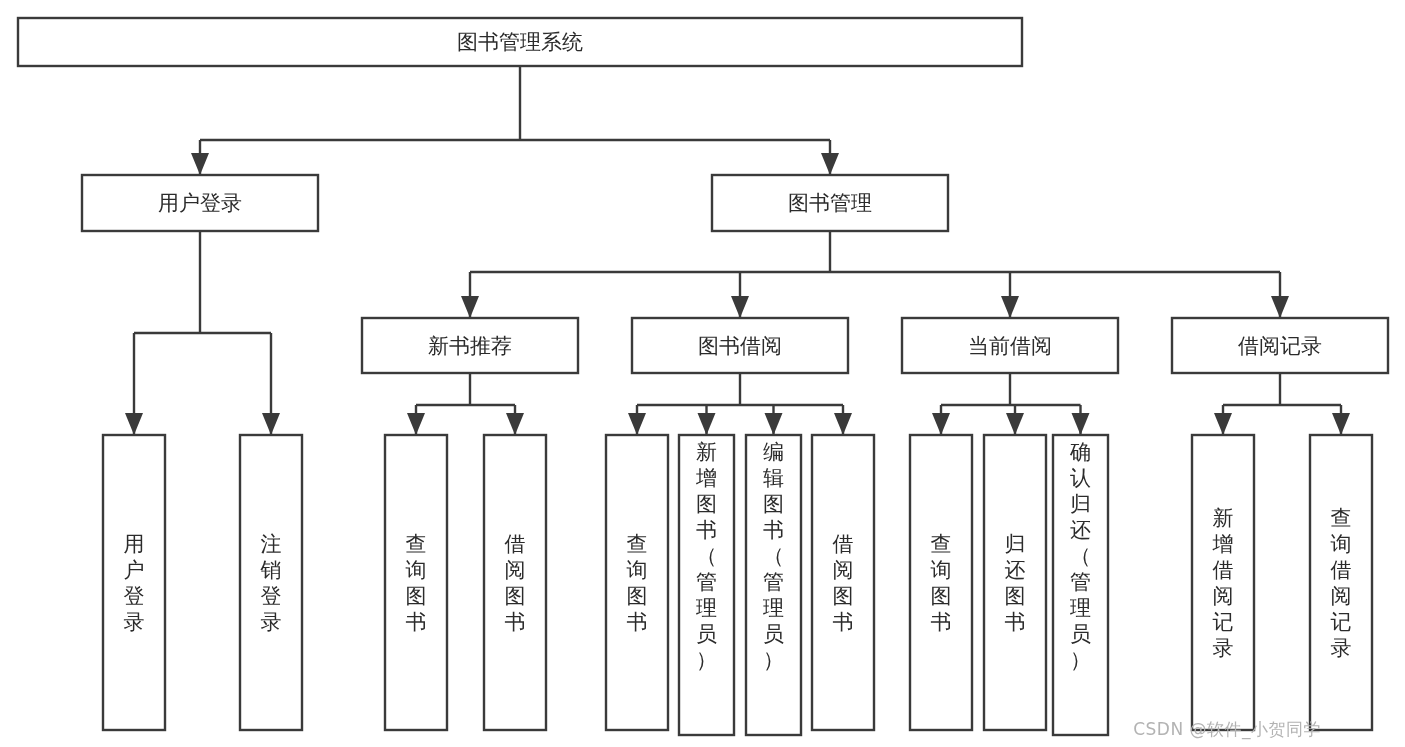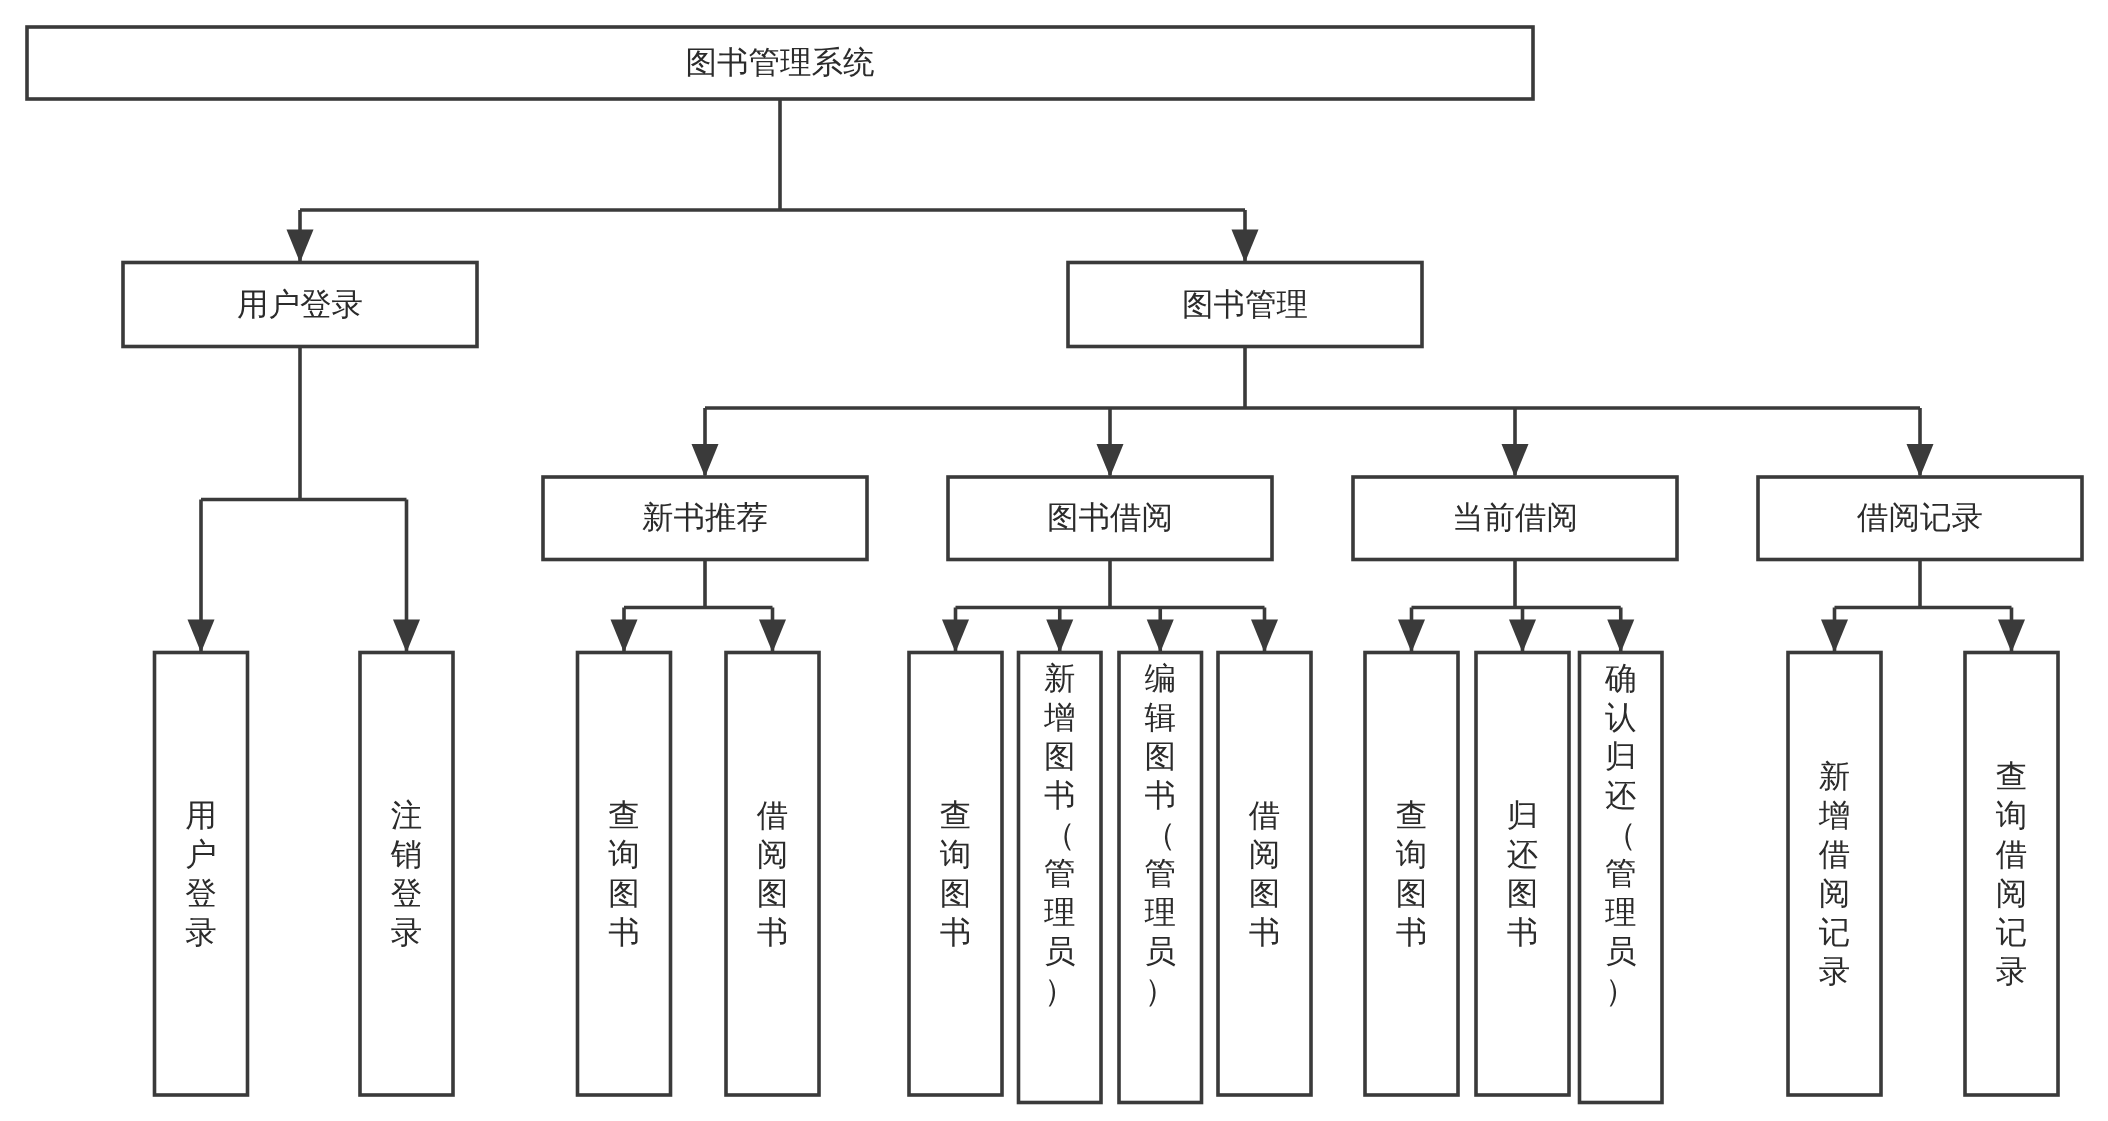--- a/index.html
+++ b/index.html
@@ -262,13 +262,14 @@
           <text x="1341" y="524.78" class="node-label-v">查</text>
           <text x="1341" y="550.78" class="node-label-v">询</text>
           <text x="1341" y="576.78" class="node-label-v">借</text>
           <text x="1341" y="602.78" class="node-label-v">阅</text>
           <text x="1341" y="628.78" class="node-label-v">记</text>
           <text x="1341" y="654.78" class="node-label-v">录</text>
         </g>
       </g>
   </svg>
 
+  <div class="watermark-text">CSDN @软件_小贺同学</div>
 </div>
 
 </body></html>

